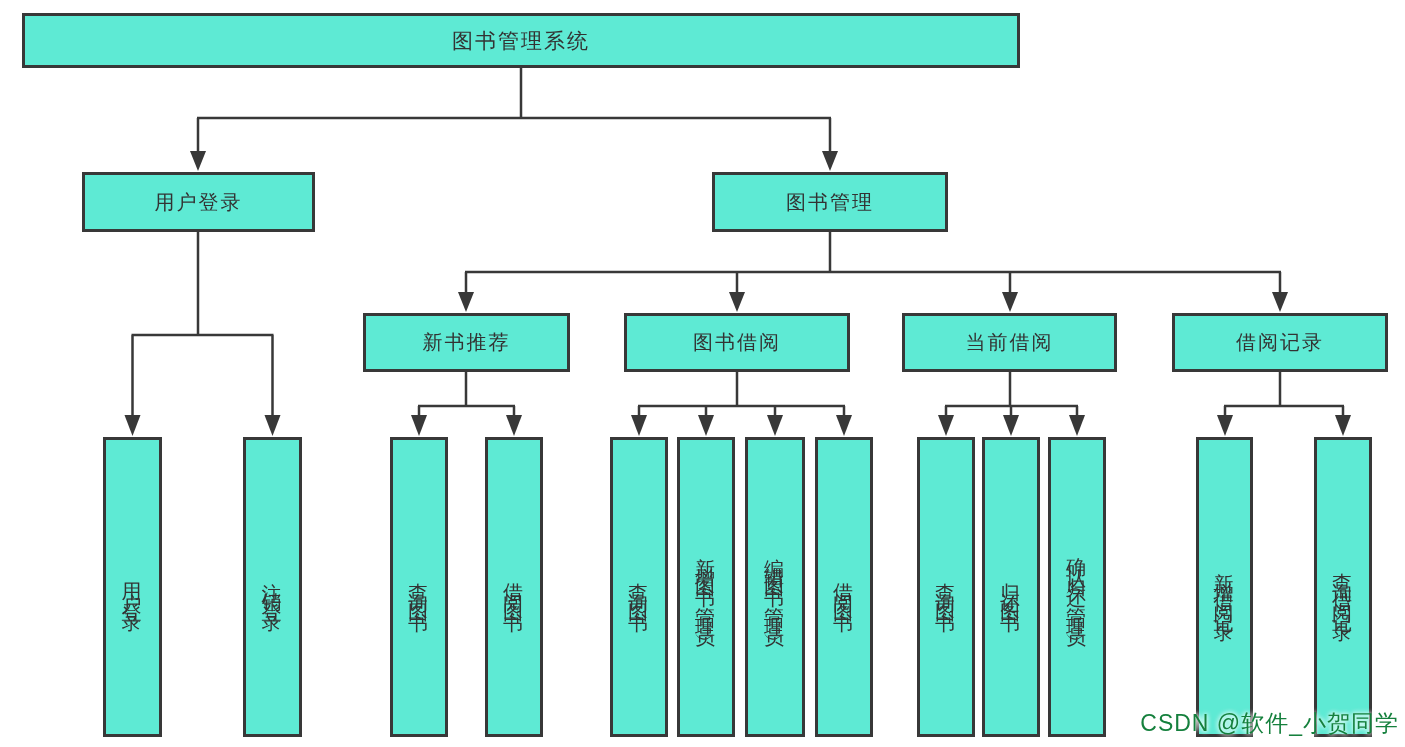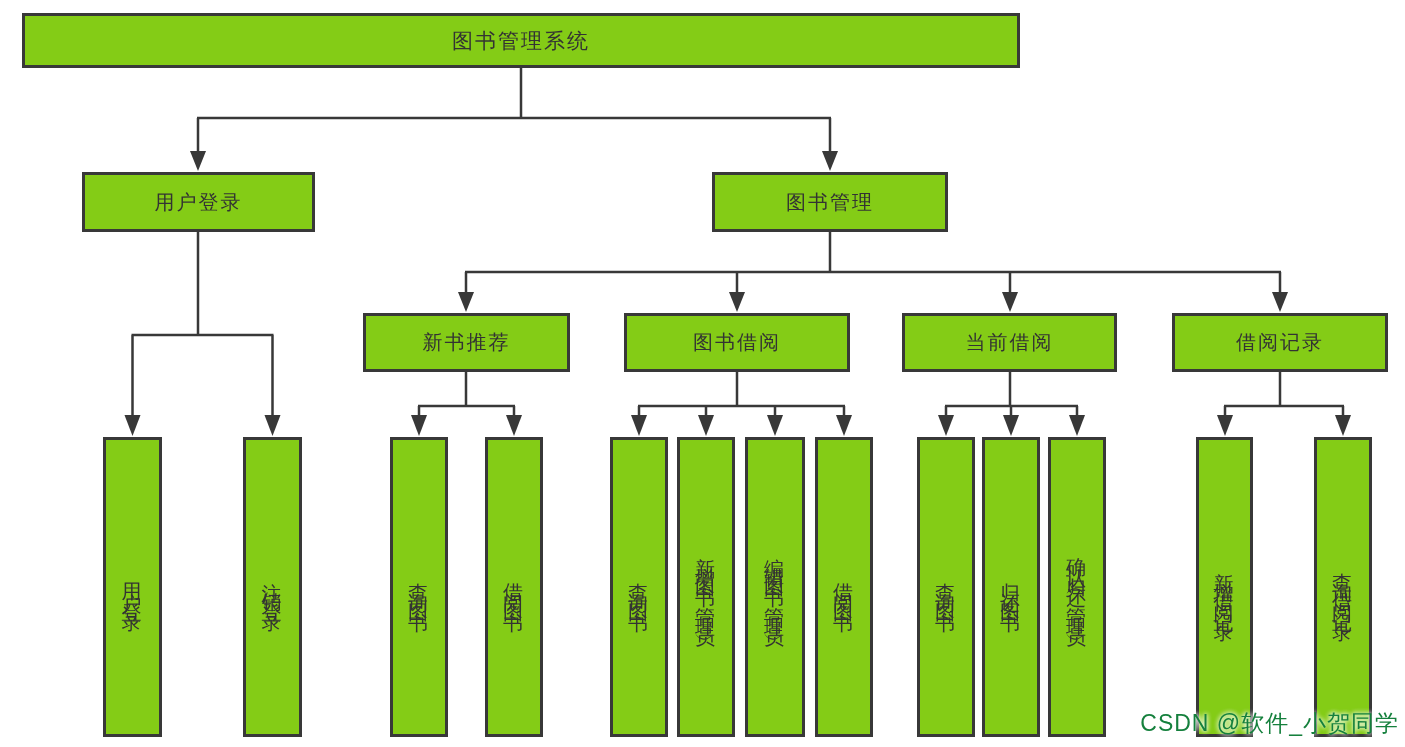--- a/index.html
+++ b/index.html
@@ -13,21 +13,21 @@
   }
   .connectors {
     position: absolute;
     left: 0; top: 0;
     width: 1405px; height: 747px;
   }
   .node {
     position: absolute;
     box-sizing: border-box;
     border: 3px solid #383838;
-    background: #84cc16;
+    background: #5eead4;
     display: flex;
     align-items: center;
     justify-content: center;
     color: #333333;
     font-size: 20px;
     letter-spacing: 2px;
     white-space: nowrap;
   }
   .node.root { font-size: 21px; }
   .leaf {

